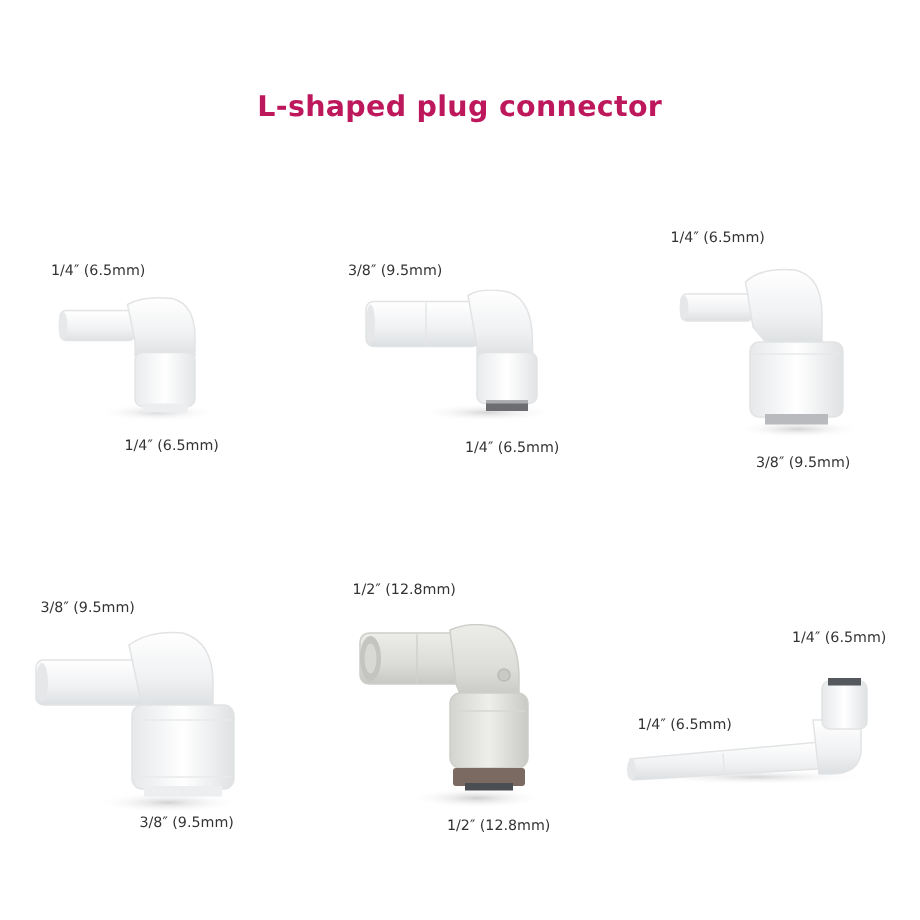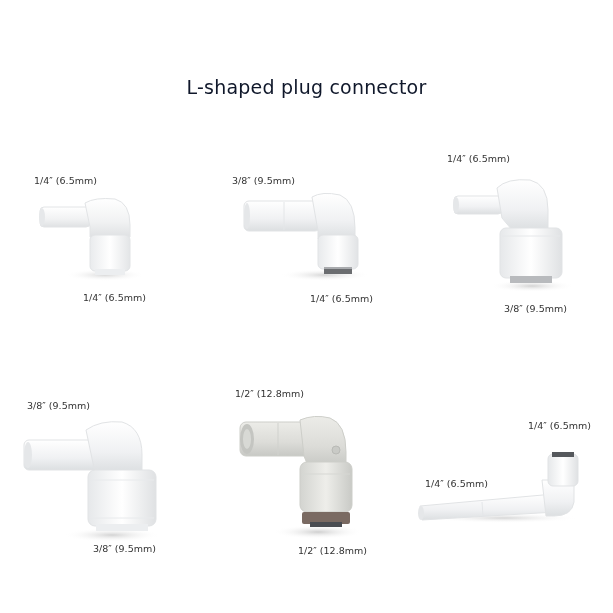--- a/index.html
+++ b/index.html
@@ -1,17 +1,17 @@
 <!DOCTYPE html>
 <html><head>
 <meta charset="utf-8">
 <style>
   html,body{margin:0;padding:0;background:#fff;}
   body{width:613px;height:613px;position:relative;overflow:hidden;font-family:"DejaVu Sans","Liberation Sans",sans-serif;color:#222;}
-  .title{position:absolute;left:0;width:613px;top:60px;text-align:center;font-size:19px;font-weight:normal;color:#0f172a;letter-spacing:0.2px;margin-top:16px;}
+  .title{position:absolute;left:0;width:613px;top:60px;text-align:center;font-size:19px;font-weight:bold;color:#be185d;letter-spacing:0.2px;}
   .label{position:absolute;font-size:9.5px;color:#333;white-space:nowrap;}
   .item{position:absolute;}
   svg{display:block;}
 </style>
 </head>
 <body>
 
 <div class="title">L-shaped plug connector</div>
 
 <div class="label" style="left:34px;top:175px;">1/4″ (6.5mm)</div>

